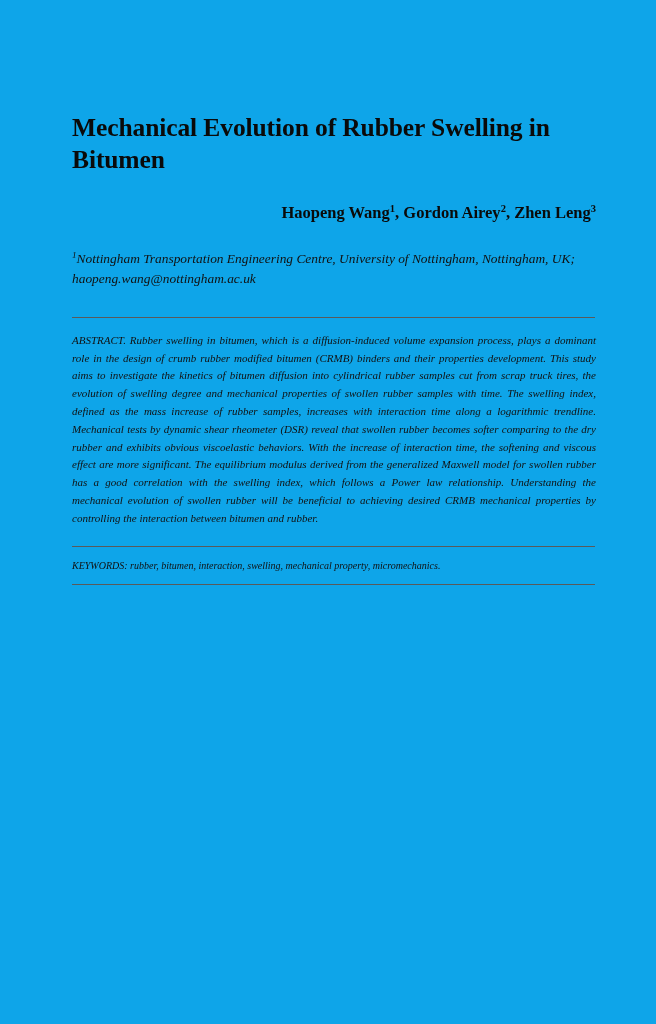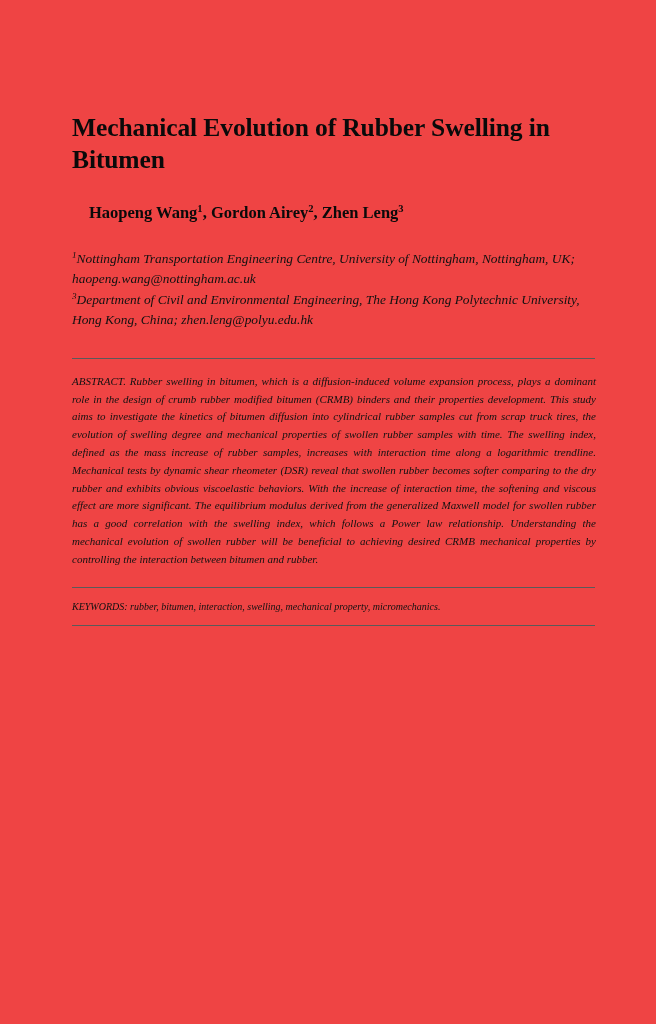--- a/index.html
+++ b/index.html
@@ -14,21 +14,21 @@
     font-family: "Liberation Serif", "DejaVu Serif", serif;
     color: #000000;
     -webkit-font-smoothing: antialiased;
   }
   .page {
     position: absolute;
     left: 0;
     top: 0;
     width: 656px;
     height: 1024px;
-    background: #ef4444;
+    background: #0ea5e9;
     overflow: hidden;
   }
   .content {
     position: absolute;
     left: 72px;
     top: 112px;
     width: 524px;
   }
 
   
@@ -40,22 +40,23 @@
     margin: 0;
     color: #0a0a0a;
     max-width: 500px;
   }
 
   
   .authors {
     font-size: 16.5px;
     font-weight: bold;
     line-height: 1.3;
-    margin: 26px 0 0 17px;
+    margin: 26px 0 0 0;
     color: #0a0a0a;
+    text-align: right;
   }
   .authors sup {
     font-size: 0.64em;
     vertical-align: super;
     line-height: 0;
     font-weight: bold;
   }
 
   
   .affiliations {
@@ -118,21 +119,20 @@
   <div class="content">
 
     <h1 class="paper-title">Mechanical Evolution of Rubber Swelling in Bitumen</h1>
 
     <div class="authors">
       <span>Haopeng Wang</span><sup>1</sup><span>, </span><span>Gordon Airey</span><sup>2</sup><span>, </span><span>Zhen Leng</span><sup>3</sup>
     </div>
 
     <div class="affiliations">
       <span class="affil-line"><sup>1</sup><span>Nottingham Transportation Engineering Centre, University of Nottingham, Nottingham, UK; haopeng.wang@nottingham.ac.uk</span></span>
-      <span class="affil-line"><sup>3</sup><span>Department of Civil and Environmental Engineering, The Hong Kong Polytechnic University, Hong Kong, China; zhen.leng@polyu.edu.hk</span></span>
     </div>
 
     <hr class="rule rule-abstract-top">
 
     <p class="abstract"><span class="abstract-label">ABSTRACT.</span><span> Rubber swelling in bitumen, which is a diffusion-induced volume expansion process, plays a dominant role in the design of crumb rubber modified bitumen (CRMB) binders and their properties development. This study aims to investigate the kinetics of bitumen diffusion into cylindrical rubber samples cut from scrap truck tires, the evolution of swelling degree and mechanical properties of swollen rubber samples with time. The swelling index, defined as the mass increase of rubber samples, increases with interaction time along a logarithmic trendline. Mechanical tests by dynamic shear rheometer (DSR) reveal that swollen rubber becomes softer comparing to the dry rubber and exhibits obvious viscoelastic behaviors. With the increase of interaction time, the softening and viscous effect are more significant. The equilibrium modulus derived from the generalized Maxwell model for swollen rubber has a good correlation with the swelling index, which follows a Power law relationship. Understanding the mechanical evolution of swollen rubber will be beneficial to achieving desired CRMB mechanical properties by controlling the interaction between bitumen and rubber.</span></p>
 
     <hr class="rule rule-keywords-top">
 
     <p class="keywords"><span>KEYWORDS:</span><span> rubber, bitumen, interaction, swelling, mechanical property, micromechanics.</span></p>
 

